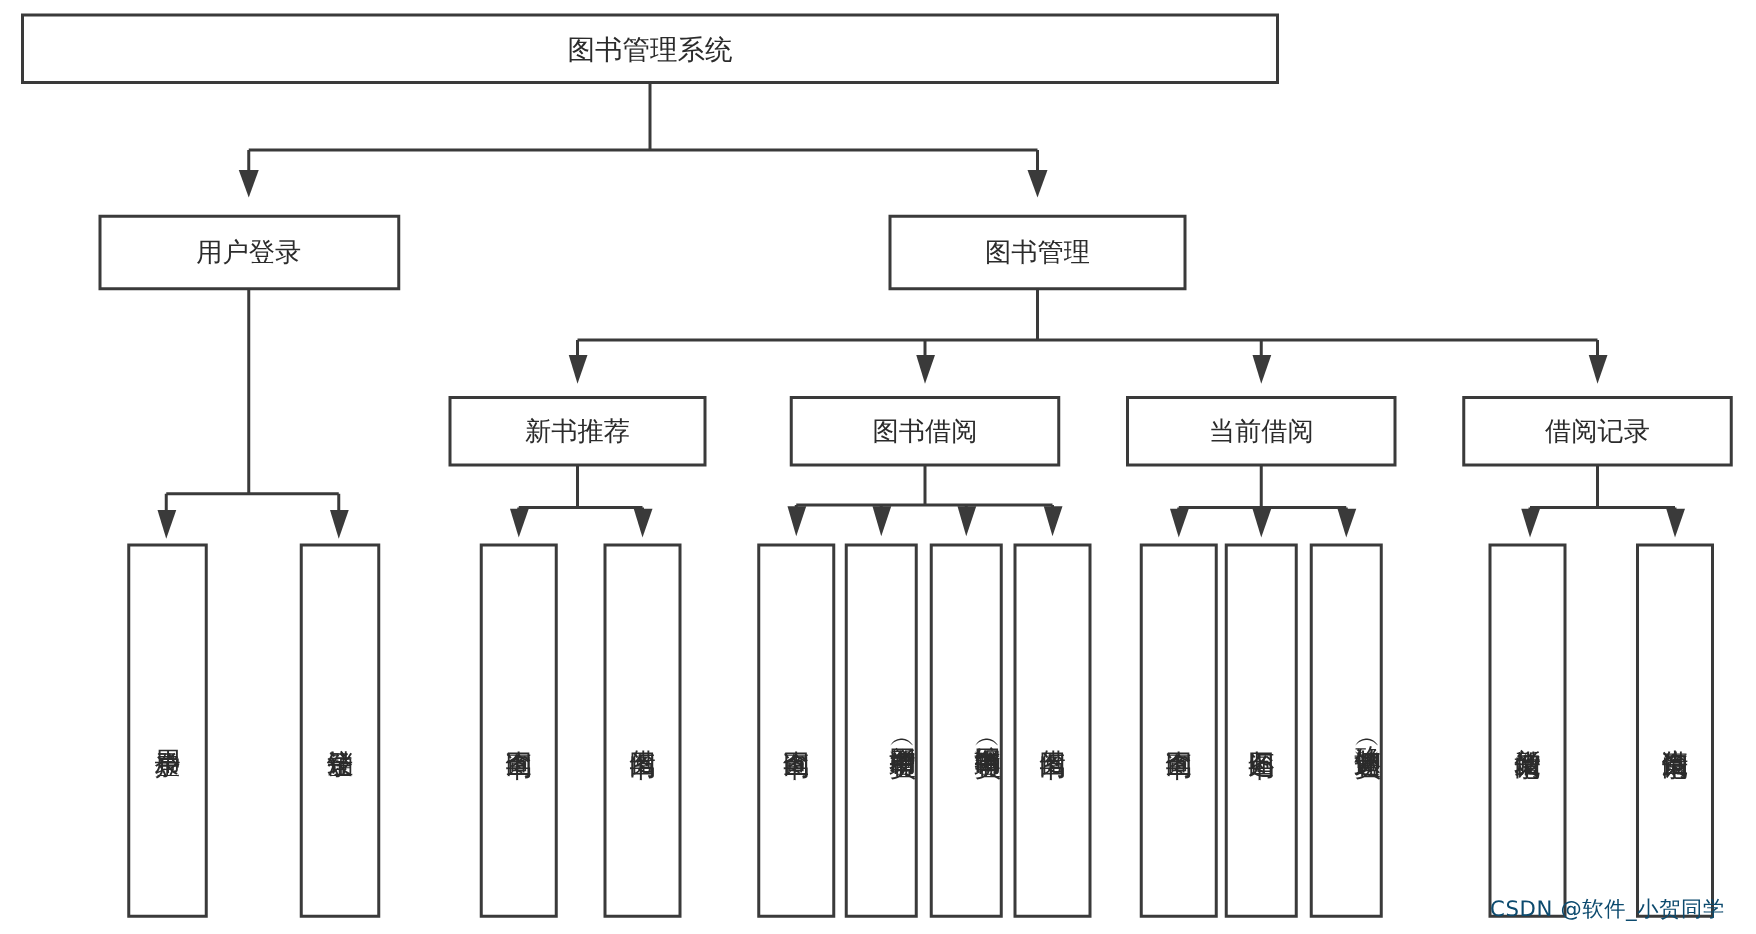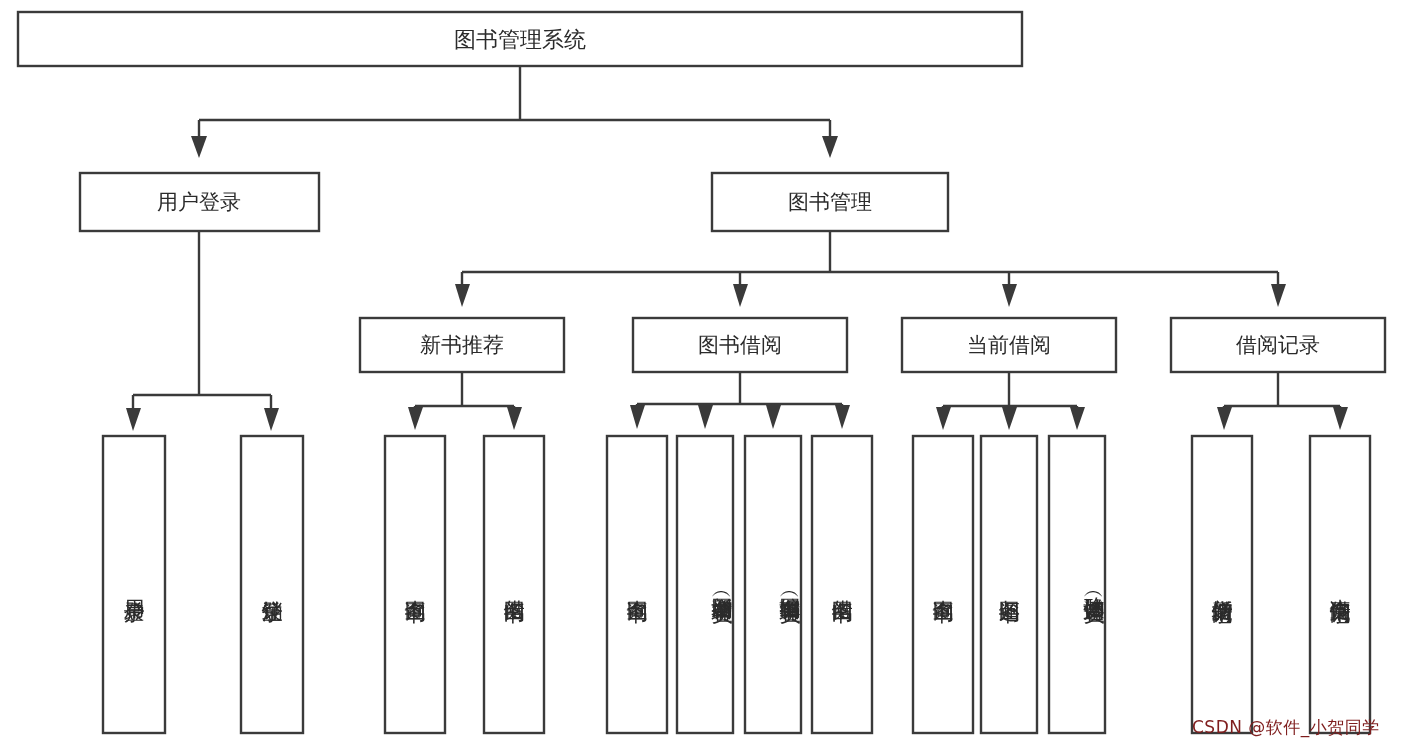--- a/index.html
+++ b/index.html
@@ -68,21 +68,21 @@
     text-orientation: upright;
     letter-spacing: 1px;
     white-space: nowrap;
     text-align: center;
     pointer-events: none;
   }
   .watermark {
     position: absolute;
     font-family: "DejaVu Sans", "Liberation Sans", sans-serif;
     font-size: 17px;
-    color: #7f1d1d;
+    color: #0c4a6e;
     white-space: nowrap;
     letter-spacing: 0.5px;
   }
 </style>
 </head>
 <body>
 
 <div id="diagram-root">
 
   <svg class="diagram-canvas" viewBox="0 0 1405 747" xmlns="http://www.w3.org/2000/svg">

